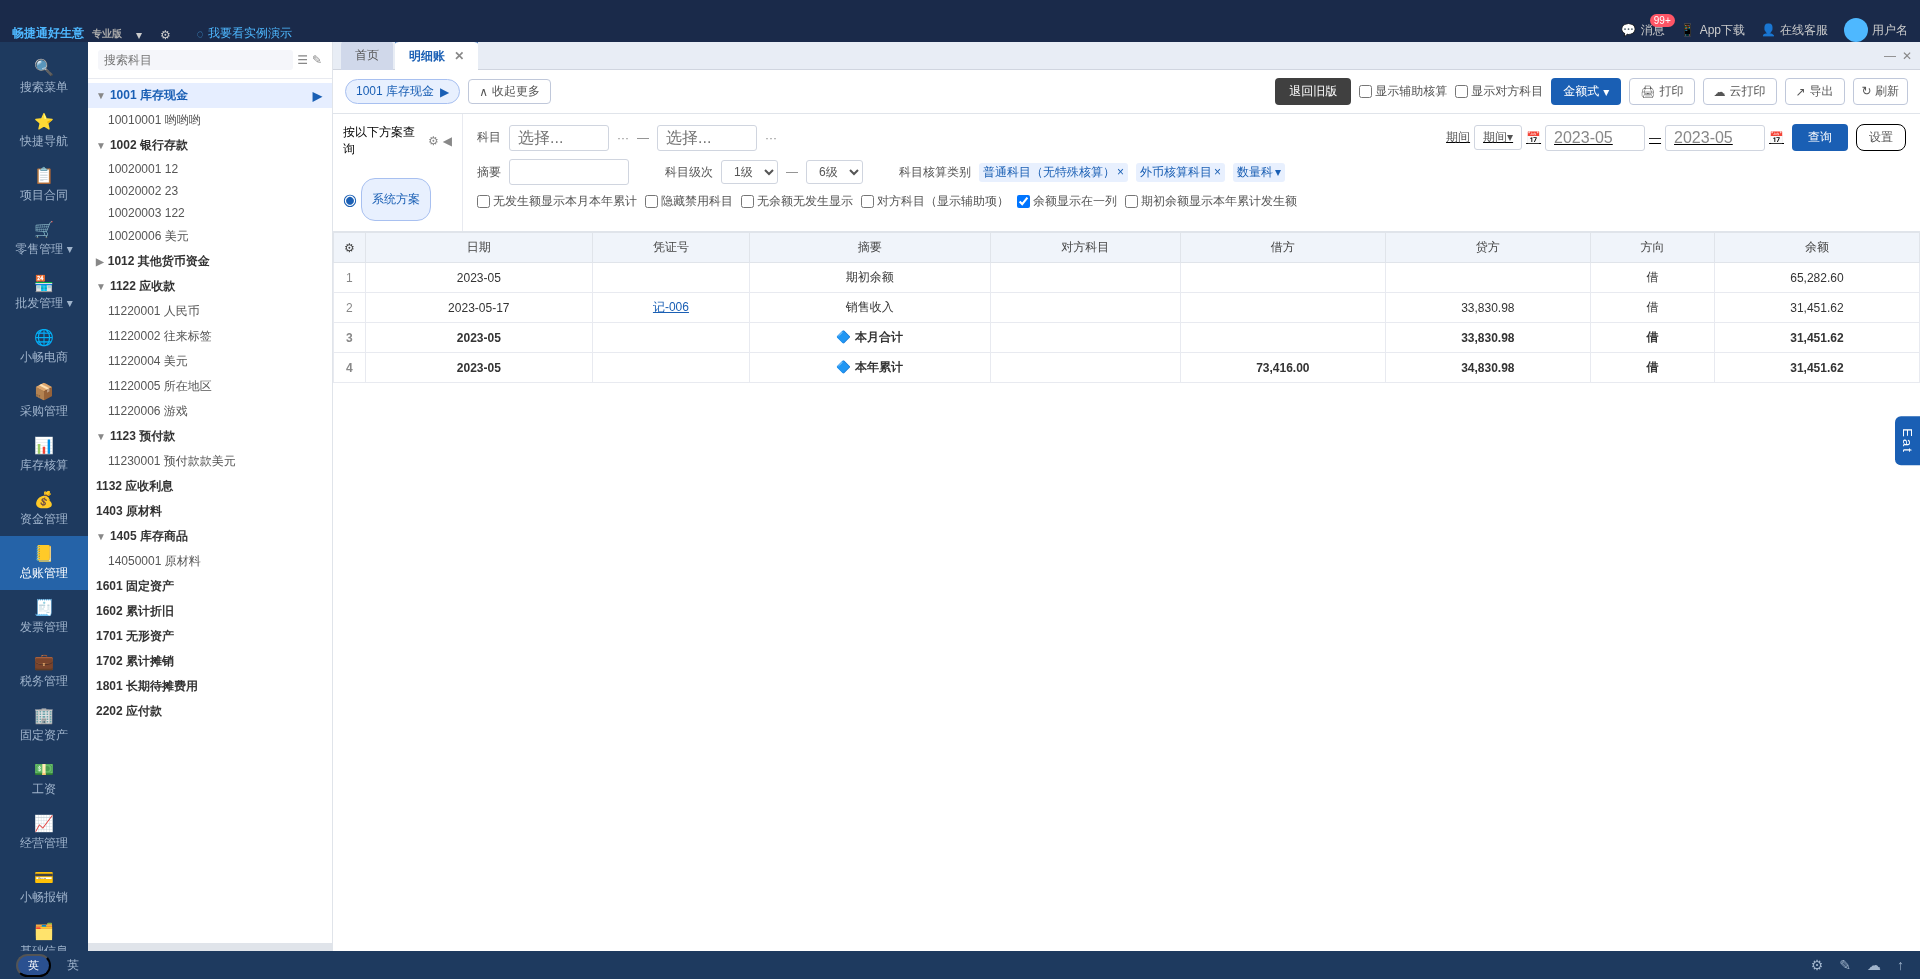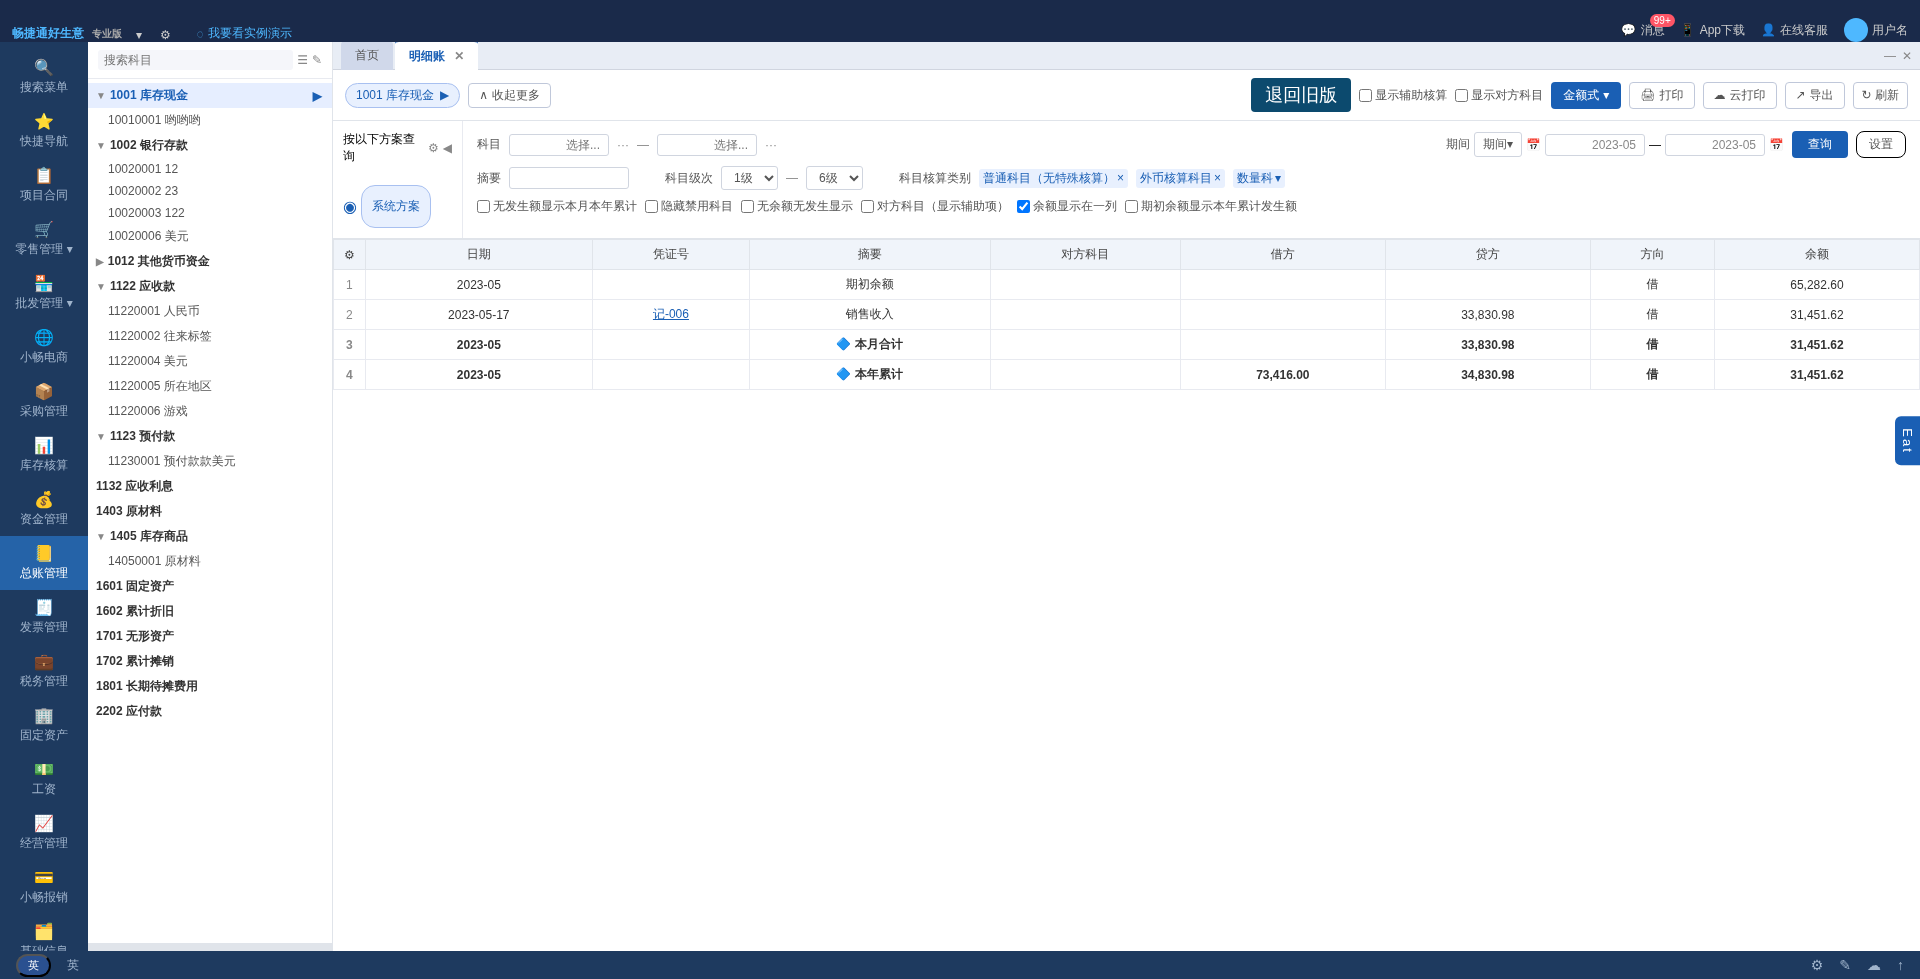--- a/index.html
+++ b/index.html
@@ -52,30 +52,30 @@
 
     
     .detail-content { flex: 1; overflow-y: auto; background: #f0f2f5; display: flex; flex-direction: column; }
 
     
     .toolbar { background: #fff; padding: 8px 12px; display: flex; align-items: center; gap: 8px; border-bottom: 1px solid #e0e4ea; flex-shrink: 0; }
     .account-tag { background: #e8f0fe; border: 1px solid #a8c0f0; border-radius: 14px; padding: 3px 10px; display: flex; align-items: center; gap: 6px; color: #1a5fb4; font-size: 12px; }
     .account-tag-arrow { color: #1a5fb4; cursor: pointer; }
     .expand-btn { border: 1px solid #c0c8da; border-radius: 4px; padding: 3px 10px; background: #fff; cursor: pointer; color: #555; display: flex; align-items: center; gap: 4px; }
     .toolbar-spacer { flex: 1; }
-    .btn-return { background: #0c4a6e; color: #fff; border: none; border-radius: 4px; padding: 5px 14px; cursor: pointer; font-size: 18px; }
+    .btn-return { background: #404040; color: #fff; border: none; border-radius: 4px; padding: 5px 14px; cursor: pointer; font-size: 12px; }
     .btn-style { background: #1a5fb4; color: #fff; border: none; border-radius: 4px; padding: 5px 12px; cursor: pointer; font-size: 12px; display: flex; align-items: center; gap: 4px; }
     .btn-print { border: 1px solid #c0c8da; border-radius: 4px; padding: 4px 10px; background: #fff; cursor: pointer; color: #555; display: flex; align-items: center; gap: 4px; }
     .btn-export { border: 1px solid #c0c8da; border-radius: 4px; padding: 4px 10px; background: #fff; cursor: pointer; color: #555; display: flex; align-items: center; gap: 4px; }
     .btn-refresh { border: 1px solid #c0c8da; border-radius: 4px; padding: 4px 8px; background: #fff; cursor: pointer; color: #555; }
     .filter-row { display: flex; align-items: center; gap: 8px; flex-wrap: wrap; }
     .filter-label { color: #555; white-space: nowrap; }
-    .filter-input { border: 1px solid #d0d5df; border-radius: 3px; padding: 3px 8px; font-size: 12px; color: #888; min-width: 100px; text-align: right; }
+    .filter-input { border: 1px solid #d0d5df; border-radius: 3px; padding: 3px 8px; font-size: 16px; color: #888; min-width: 100px; }
     .filter-dash { color: #888; }
-    .filter-period { display: flex; align-items: center; gap: 4px; }
+    .filter-period { display: flex; align-items: center; gap: 4px; text-decoration: underline; }
     .filter-select { border: 1px solid #d0d5df; border-radius: 3px; padding: 3px 8px; font-size: 12px; color: #555; background: #fff; }
     .btn-query { background: #1a5fb4; color: #fff; border: none; border-radius: 4px; padding: 5px 16px; cursor: pointer; font-size: 12px; }
     .btn-settings { border: 1px solid #000000; border-radius: 8px; padding: 4px 12px; background: #fff; cursor: pointer; color: #555; }
     .tag-x { background: #e8f0fe; border-radius: 3px; padding: 1px 4px; color: #1a5fb4; cursor: pointer; font-size: 11px; display: flex; align-items: center; gap: 2px; }
     .filter-system-btn { background: #e8f0fe; border: 1px solid #a8c0f0; border-radius: 14px; padding: 12px 10px; color: #1a5fb4; cursor: pointer; font-size: 12px; display: inline-flex; align-items: center; gap: 4px; }
 
     
     .data-table-wrap { flex: 1; overflow: auto; background: #fff; margin: 0; }
     .data-table { width: 100%; border-collapse: collapse; }
     .data-table th { background: #f0f4fa; border: 1px solid #e0e4ea; padding: 6px 10px; text-align: center; color: #444; font-weight: normal; font-size: 12px; white-space: nowrap; }

